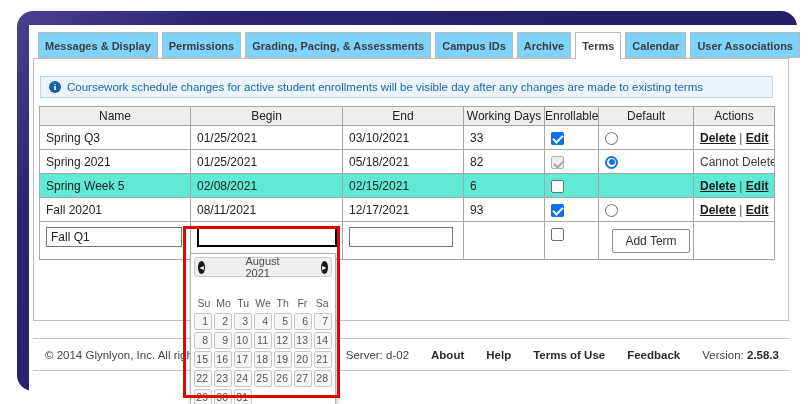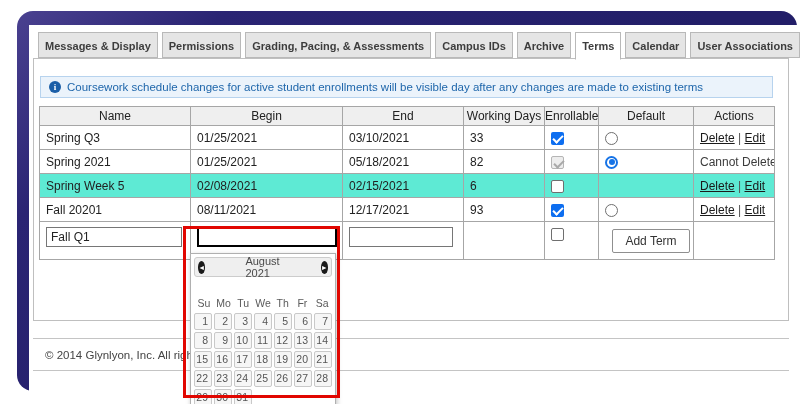--- a/index.html
+++ b/index.html
@@ -7,21 +7,21 @@
          font-family:"Liberation Sans","DejaVu Sans",sans-serif;color:#222;}
 
   
   .frame{position:absolute;left:17px;top:11px;width:780px;height:380px;
          border-radius:16px;background:#2a2473;
          background:linear-gradient(135deg,#4a4190 0%,#2a2473 18%,#221e68 60%);}
   .cover{position:absolute;left:29px;top:25px;width:780px;height:379px;background:#fff;}
 
   
   .tabbar{position:absolute;left:38px;top:32px;display:flex;gap:4px;z-index:3;}
-  .tab{height:26px;line-height:26px;padding:0 6px;background:#e5e5e5;
+  .tab{height:26px;line-height:26px;padding:0 6px;background:#7dd3fc;
        border:1px solid #b9b9b9;font-size:11px;font-weight:bold;color:#3d3d3d;
        box-sizing:border-box;white-space:nowrap;cursor:pointer;}
   .tab.active{background:#fff;height:28px;border-bottom:1px solid #fff;}
 
   
   .panel{position:absolute;left:33px;top:58px;width:756px;height:263px;
          border:1px solid #bfbfbf;background:#fff;box-sizing:border-box;z-index:2;}
 
   
   .banner{position:absolute;left:6px;top:17px;width:733px;height:22px;
@@ -55,21 +55,21 @@
   .cb.unchecked{background:#fff;border:1px solid #6f6f6f;}
   .cb.disabled{background:#ededed;border:1px solid #b5b5b5;}
   .cb.disabled::after{content:"";position:absolute;left:4px;top:1px;width:4px;height:8px;
       border:solid #a9a9a9;border-width:0 2px 2px 0;transform:rotate(45deg);}
   .radio{display:inline-block;width:13px;height:13px;border-radius:50%;box-sizing:border-box;
       border:1px solid #6f6f6f;background:#fff;vertical-align:middle;cursor:pointer;position:relative;}
   .radio.checked{border:2px solid #1673e6;}
   .radio.checked::after{content:"";position:absolute;left:1.5px;top:1.5px;right:1.5px;bottom:1.5px;
       background:#1673e6;border-radius:50%;}
 
-  .lnk{color:#1a1a1a;font-weight:normal;text-decoration:underline;cursor:pointer;}
+  .lnk{color:#1a1a1a;font-weight:bold;text-decoration:underline;cursor:pointer;}
   .plain{color:#3c3c3c;}
   .sep{color:#555;}
 
   
   .tin{height:20px;border:1px solid #767676;box-sizing:border-box;font-size:12px;
        padding:0 4px;font-family:inherit;background:#fff;color:#222;}
   .tin.focused{border:2px solid #000;}
   .btn-add{width:78px;height:24px;margin-left:7px;margin-top:2px;background:#fff;
        border:1px solid #8f8f8f;border-radius:2px;font-size:12px;color:#333;
        font-family:inherit;cursor:pointer;}
@@ -208,20 +208,28 @@
         <td><span class="cb unchecked"></span></td>
         <td><button class="btn-add">Add Term</button></td>
         <td></td>
       </tr>
     </tbody>
       </table>
   </div>
 
   <div class="footer">
     <span class="foot-left">© 2014 Glynlyon, Inc. All rights reserved.</span>
+    <span class="foot-right">
+      <span>Server: d-02</span>
+      <span class="foot-link">About</span>
+      <span class="foot-link">Help</span>
+      <span class="foot-link">Terms of Use</span>
+      <span class="foot-link">Feedback</span>
+      <span><span>Version:</span> <span class="bold">2.58.3</span></span>
+    </span>
   </div>
 
   <div class="calendar">
     <div class="cal-head">
       <span class="cal-nav">◄</span>
       <span class="cal-title">August 2021</span>
       <span class="cal-nav">►</span>
     </div>
     <div class="cal-days">
       <span>Su</span>

